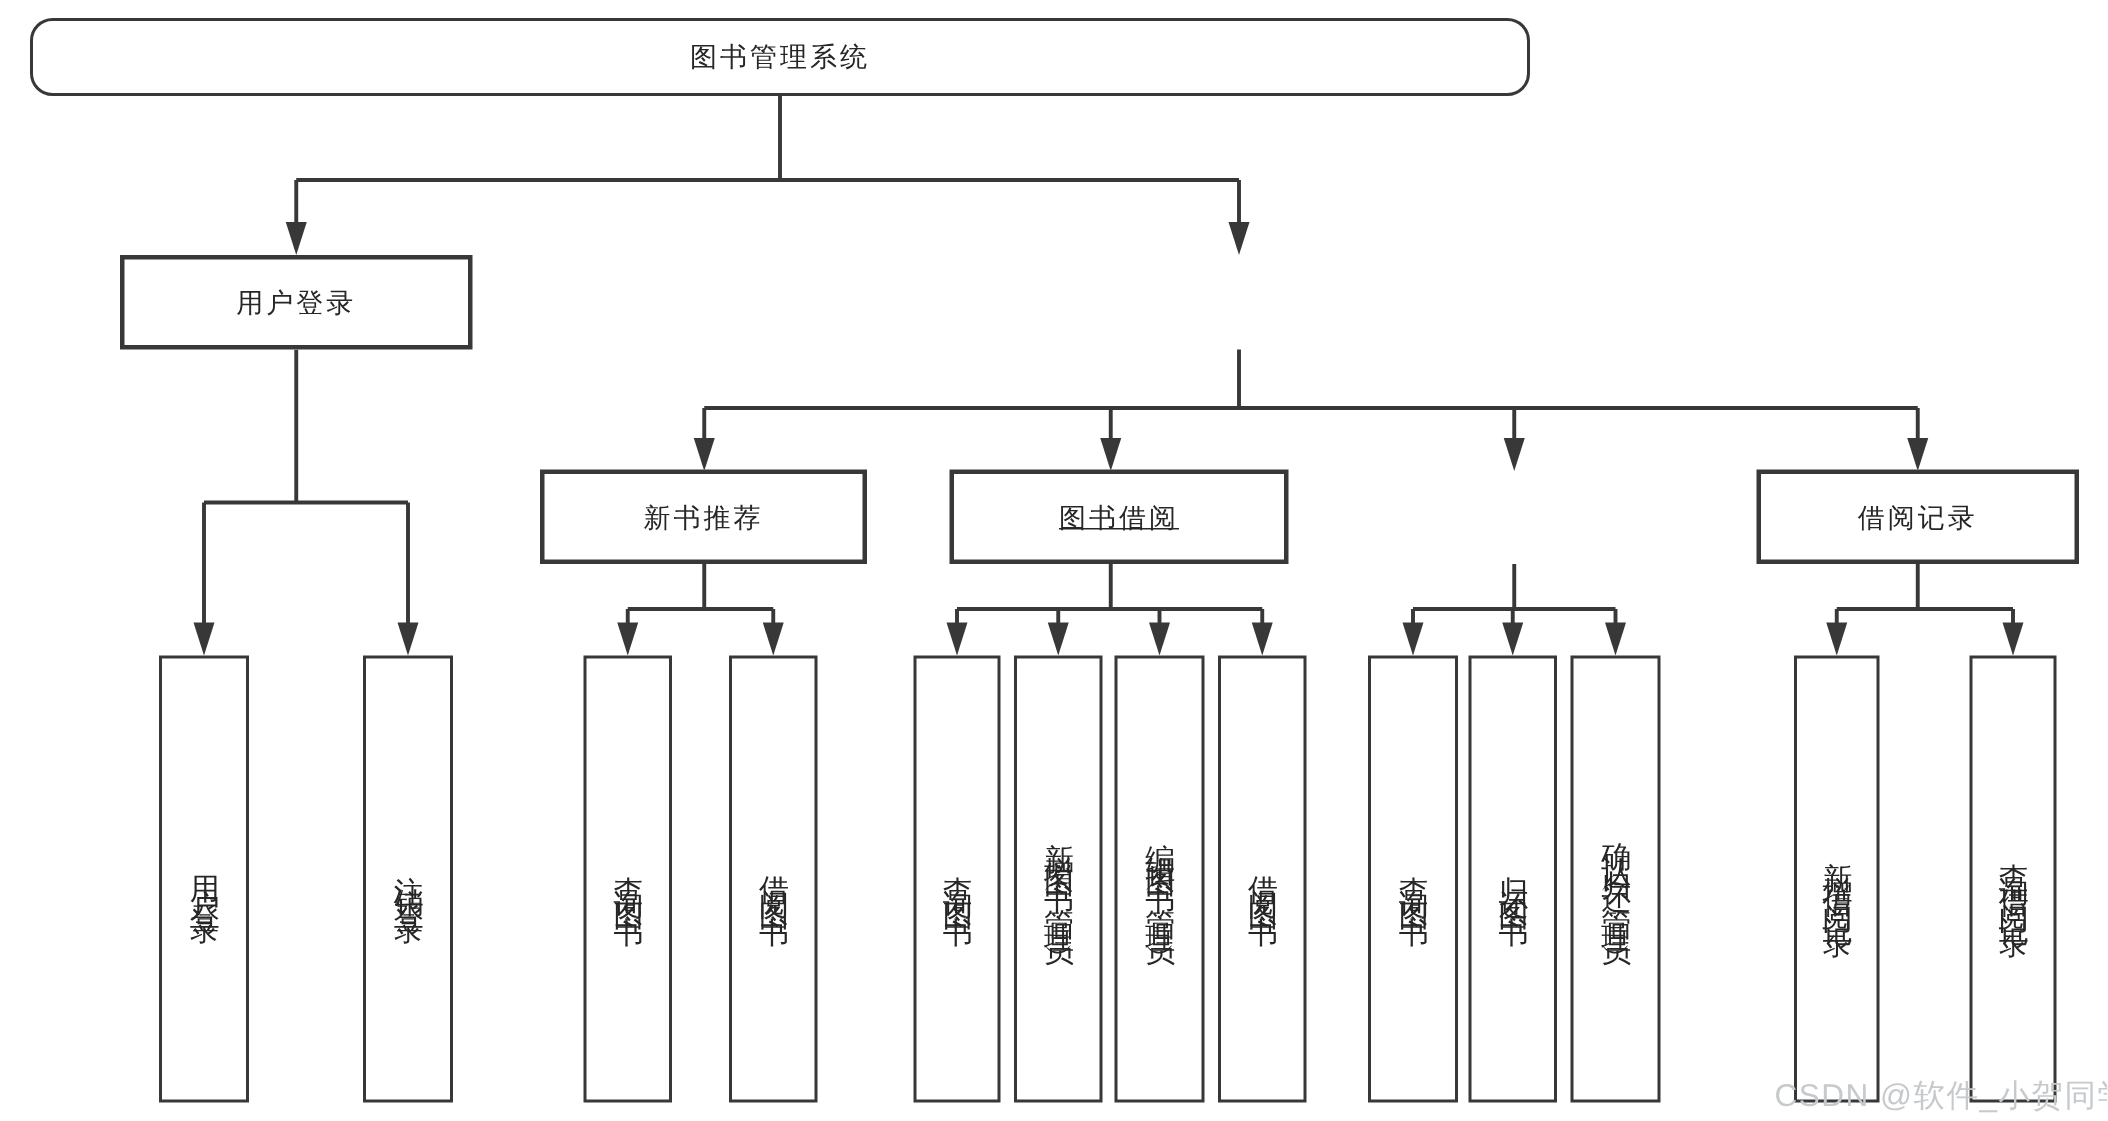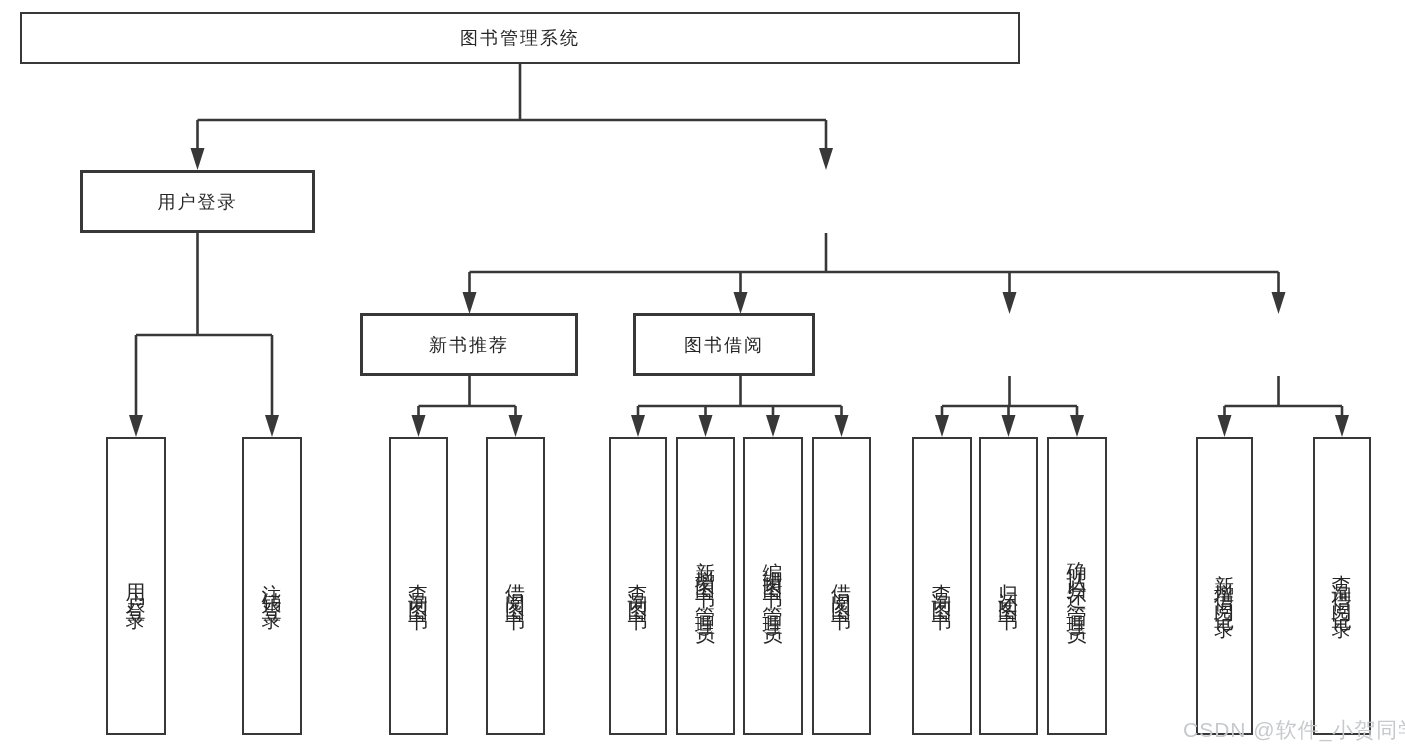--- a/index.html
+++ b/index.html
@@ -25,27 +25,27 @@
     background: #ffffff;
     border: 2.5px solid #383838;
     color: #262626;
     display: flex;
     align-items: center;
     justify-content: center;
     font-size: 18px;
     letter-spacing: 2px;
     white-space: nowrap;
   }
-  .root  { left: 20px;  top: 12px;  width: 1000px; height: 52px; }
+  .root  { left: 20px;  top: 12px;  width: 1000px; height: 52px; border-radius: 15px; }
   .lvl2  { top: 170px;  height: 63px; border-width: 3px; }
   .b-user { left: 80px;  width: 235px; }
   .b-book { left: 711px; width: 230px; }
   .lvl3  { top: 313px;  height: 63px; border-width: 3px; }
   .l3-0 { left: 360px;  width: 218px; }
-  .l3-1 { left: 633px;  width: 182px; }
+  .l3-1 { left: 633px;  width: 226px; text-decoration: underline; }
   .l3-2 { left: 902px;  width: 215px; }
   .l3-3 { left: 1171px; width: 215px; }
 
   .leaf {
     top: 437px;
     height: 298px;
     writing-mode: vertical-rl;
     font-size: 20px;
     letter-spacing: 9px;
     line-height: 1;
@@ -122,20 +122,21 @@
       <polygon class="head" points="1335,415 1349,415 1342,437"></polygon>
     </g>
   </svg>
 
   <div class="box root">图书管理系统</div>
 
   <div class="box lvl2 b-user">用户登录</div>
 
   <div class="box lvl3 l3-0">新书推荐</div>
   <div class="box lvl3 l3-1">图书借阅</div>
+  <div class="box lvl3 l3-3">借阅记录</div>
 
   <div class="box leaf lf-0">用户登录</div>
   <div class="box leaf lf-1">注销登录</div>
   <div class="box leaf lf-2">查询图书</div>
   <div class="box leaf lf-3">借阅图书</div>
   <div class="box leaf lf-4">查询图书</div>
   <div class="box leaf lf-5">新增图书（管理员）</div>
   <div class="box leaf lf-6">编辑图书（管理员）</div>
   <div class="box leaf lf-7">借阅图书</div>
   <div class="box leaf lf-8">查询图书</div>

